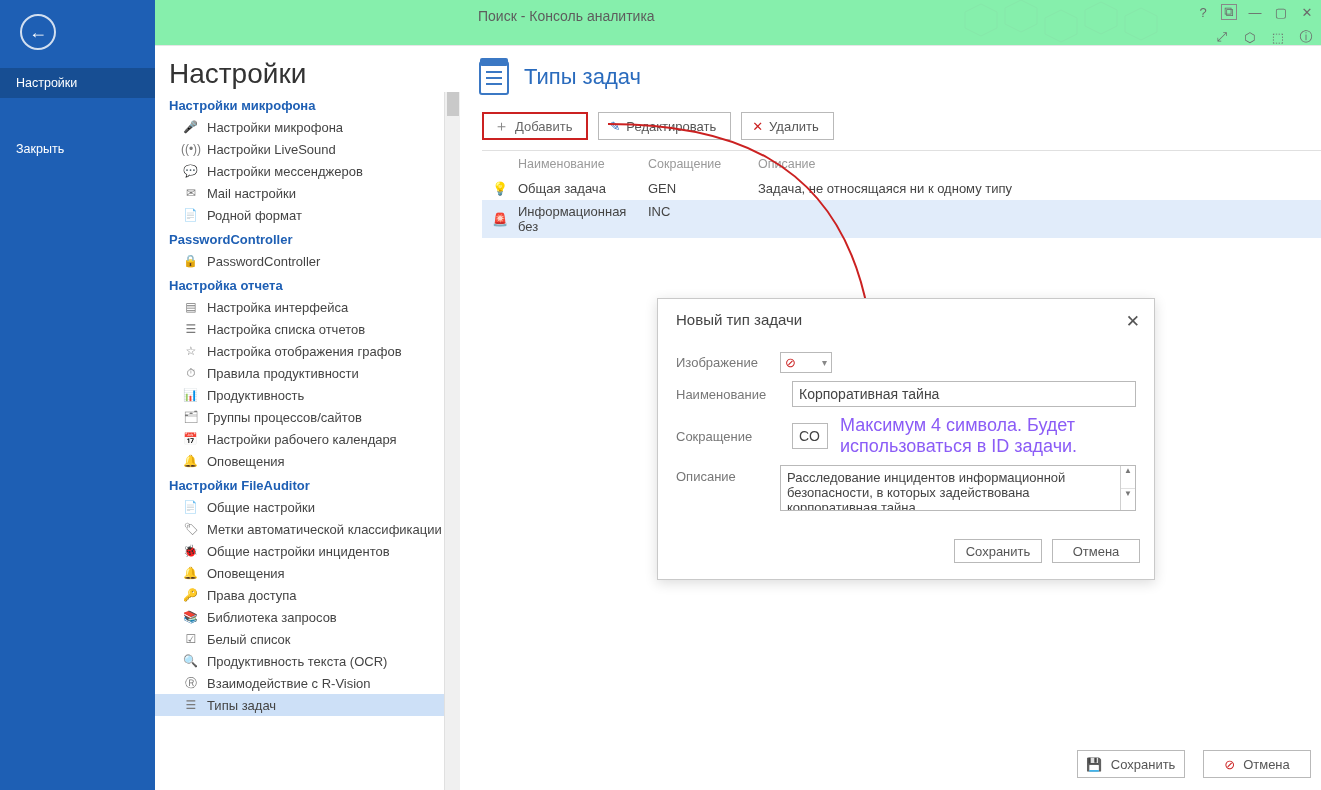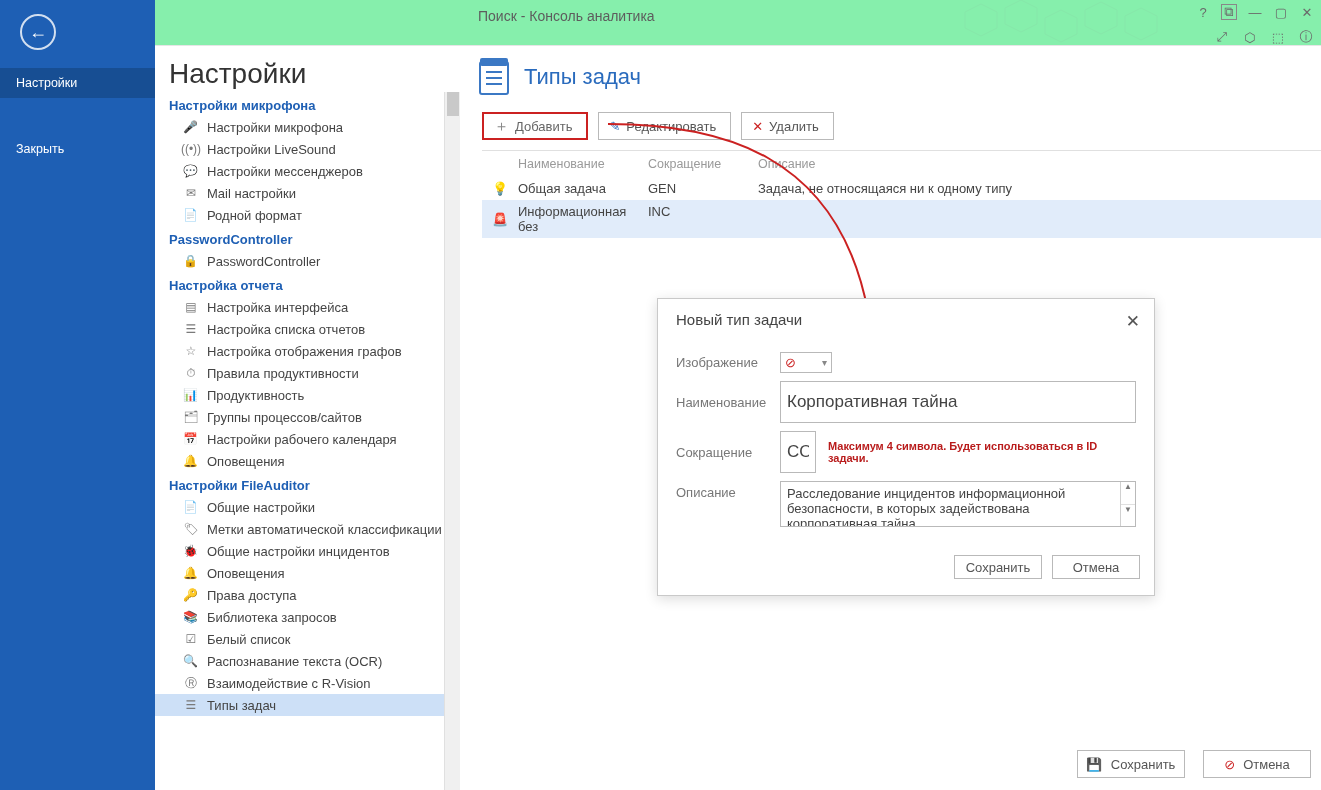--- a/index.html
+++ b/index.html
@@ -50,23 +50,23 @@
 .red-arrow { position:absolute; left:138px; top:26px; width:640px; height:280px; pointer-events:none; }
 
 
 .modal { position:absolute; left:197px; top:252px; width:498px; border:1px solid #c9c9c9; background:#fff; box-shadow:0 3px 12px rgba(0,0,0,.14); }
 .modal-head { display:flex; justify-content:space-between; align-items:flex-start; padding:12px 14px 10px 18px; font-size:15px; color:#444; }
 .modal-head .x { font-size:17px; color:#555; }
 .modal-body { padding:6px 18px 14px 18px; }
 .form-row { display:grid; grid-template-columns:96px 1fr; align-items:center; padding:4px 0; font-size:13px; color:#555; gap:8px;}
 .form-row.alignstart { align-items:flex-start; }
 .form-row label { color:#777; }
-.fld { border:1px solid #b9b9b9; padding:10px 6px; font-size:17px; color:#444; background:#fff; }
+.fld { border:1px solid #b9b9b9; padding:4px 6px; font-size:14px; color:#444; background:#fff;margin-left:12px; }
 .img-sel { width:52px; border:1px solid #b9b9b9; display:flex; align-items:center; justify-content:space-between; padding:2px 4px;}
-.hint { font-size:11px; color:#b91c1c; margin-left:12px;font-weight:bold; }
+.hint { font-size:18px; color:#8b5cf6; margin-left:12px; }
 .textarea-wrap { border:1px solid #b9b9b9; display:flex; }
 .textarea-wrap textarea { border:none; resize:none; font-size:13px; color:#444; padding:4px 6px; width:100%; height:44px; font-family:inherit; }
 .ta-spin { width:16px; border-left:1px solid #d0d0d0; display:flex; flex-direction:column; }
 .ta-spin span { flex:1; text-align:center; font-size:8px; color:#777; border-bottom:1px solid #e0e0e0;}
 .modal-foot { display:flex; justify-content:flex-end; gap:10px; padding:10px 14px 16px 0;}
 .modal-foot .btn { width:88px; height:24px; border:1px solid #b9b9b9; background:#fff; font-size:13px; display:flex; align-items:center; justify-content:center; color:#555;}
 
 
 .bottombar { position:absolute; left:460px; right:10px; bottom:12px; display:flex; justify-content:flex-end; gap:18px; }
 .bbtn { height:28px; width:108px; border:1px solid #b9b9b9; background:#fff; font-size:13px; color:#555; display:flex; align-items:center; justify-content:center; gap:8px;}
@@ -197,21 +197,21 @@
       <div class="tree-row">
         <span class="ico">📚</span>
         <span>Библиотека запросов</span>
       </div>
       <div class="tree-row">
         <span class="ico">☑</span>
         <span>Белый список</span>
       </div>
       <div class="tree-row">
         <span class="ico">🔍</span>
-        <span>Распознавание текста (OCR)</span>
+        <span>Продуктивность текста (OCR)</span>
       </div>
       <div class="tree-row">
         <span class="ico">Ⓡ</span>
         <span>Взаимодействие с R-Vision</span>
       </div>
       <div class="tree-row selected">
         <span class="ico">☰</span>
         <span>Типы задач</span>
       </div>
       <div class="tree-row"></div>

